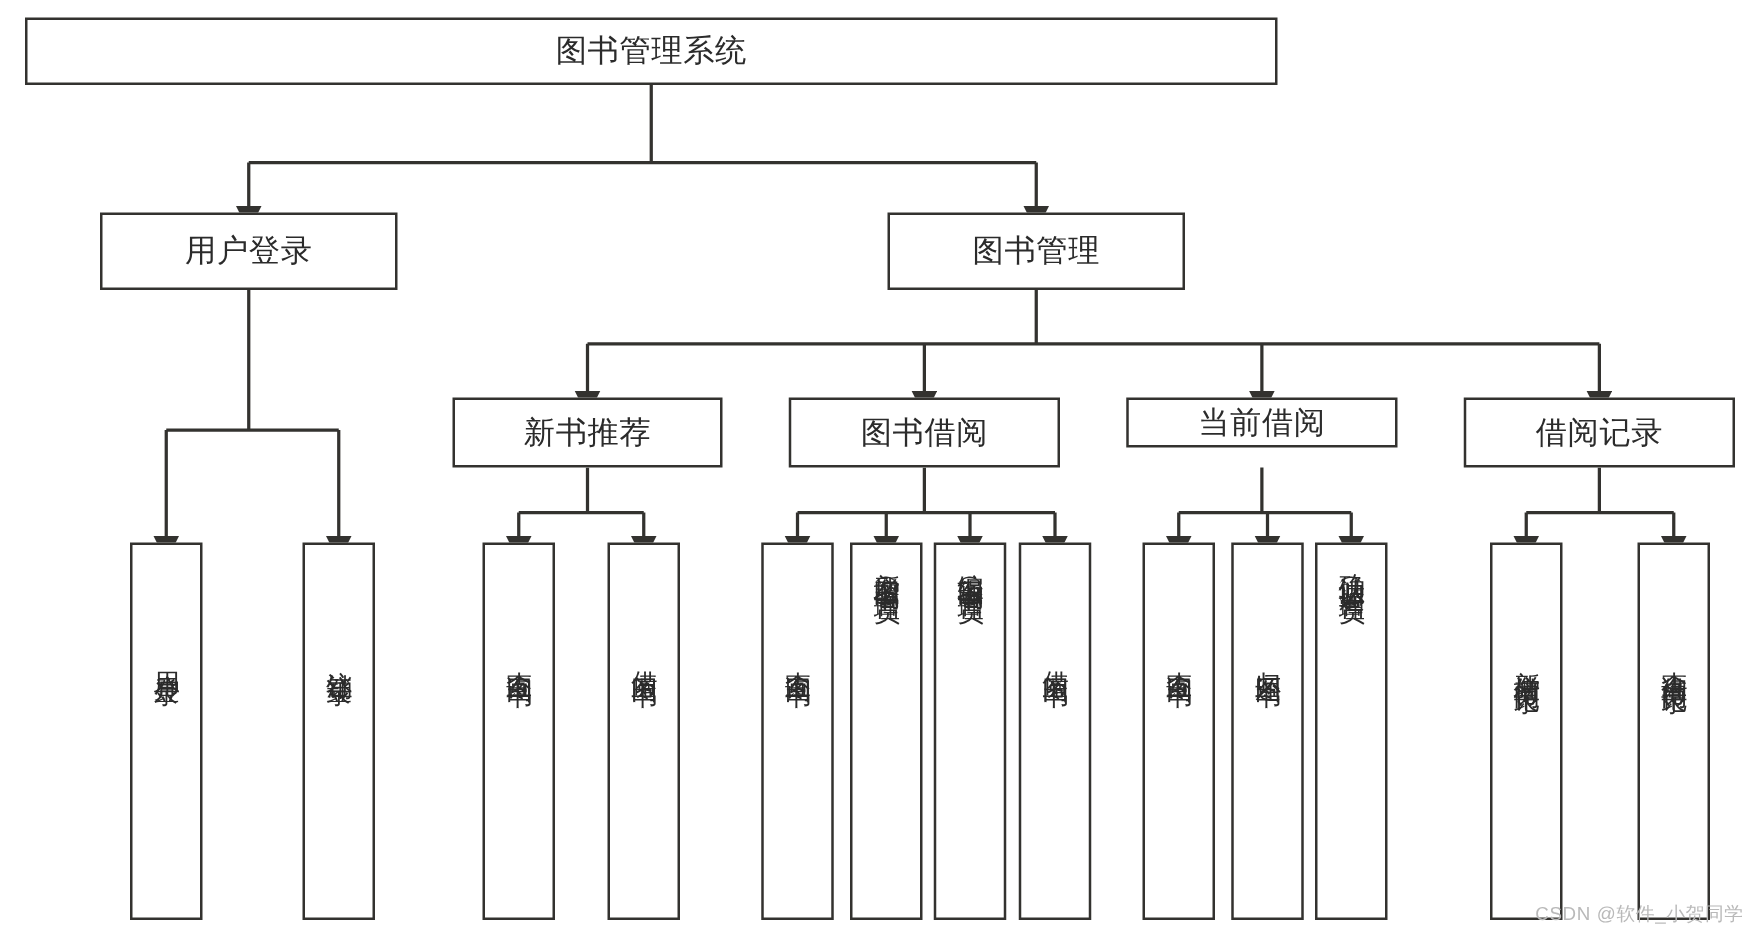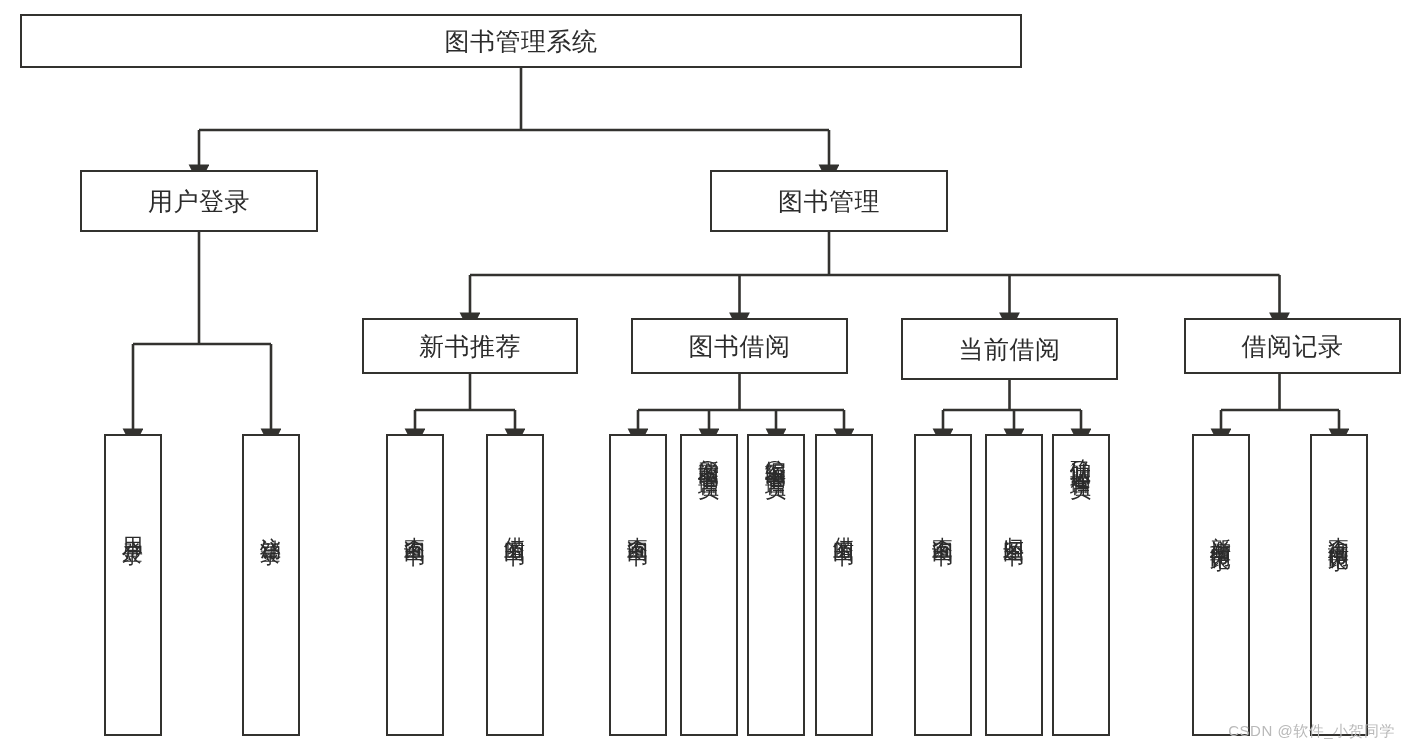--- a/index.html
+++ b/index.html
@@ -125,24 +125,24 @@
       </div>
       <div class="node" style="left: 710px; top: 170px; width: 238px; height: 62px;">
         <span class="lbl">图书管理</span>
       </div>
       <div class="node" style="left: 362px; top: 318px; width: 216px; height: 56px;">
         <span class="lbl">新书推荐</span>
       </div>
       <div class="node" style="left: 631px; top: 318px; width: 217px; height: 56px;">
         <span class="lbl">图书借阅</span>
       </div>
-      <div class="node" style="left: 901px; top: 318px; width: 217px; height: 62px;">
+      <div class="node" style="left: 901px; top: 318px; width: 217px; height: 40px;">
         <span class="lbl">当前借阅</span>
       </div>
-      <div class="node" style="left: 1171px; top: 318px; width: 217px; height: 56px; margin-left: 13px;">
+      <div class="node" style="left: 1171px; top: 318px; width: 217px; height: 56px;">
         <span class="lbl">借阅记录</span>
       </div>
       <div class="node leaf mid" style="left: 104px; top: 434px; width: 58px; height: 302px;">
         <span class="lbl">用户登录</span>
       </div>
       <div class="node leaf mid" style="left: 242px; top: 434px; width: 58px; height: 302px;">
         <span class="lbl">注销登录</span>
       </div>
       <div class="node leaf mid" style="left: 386px; top: 434px; width: 58px; height: 302px;">
         <span class="lbl">查询图书</span>

